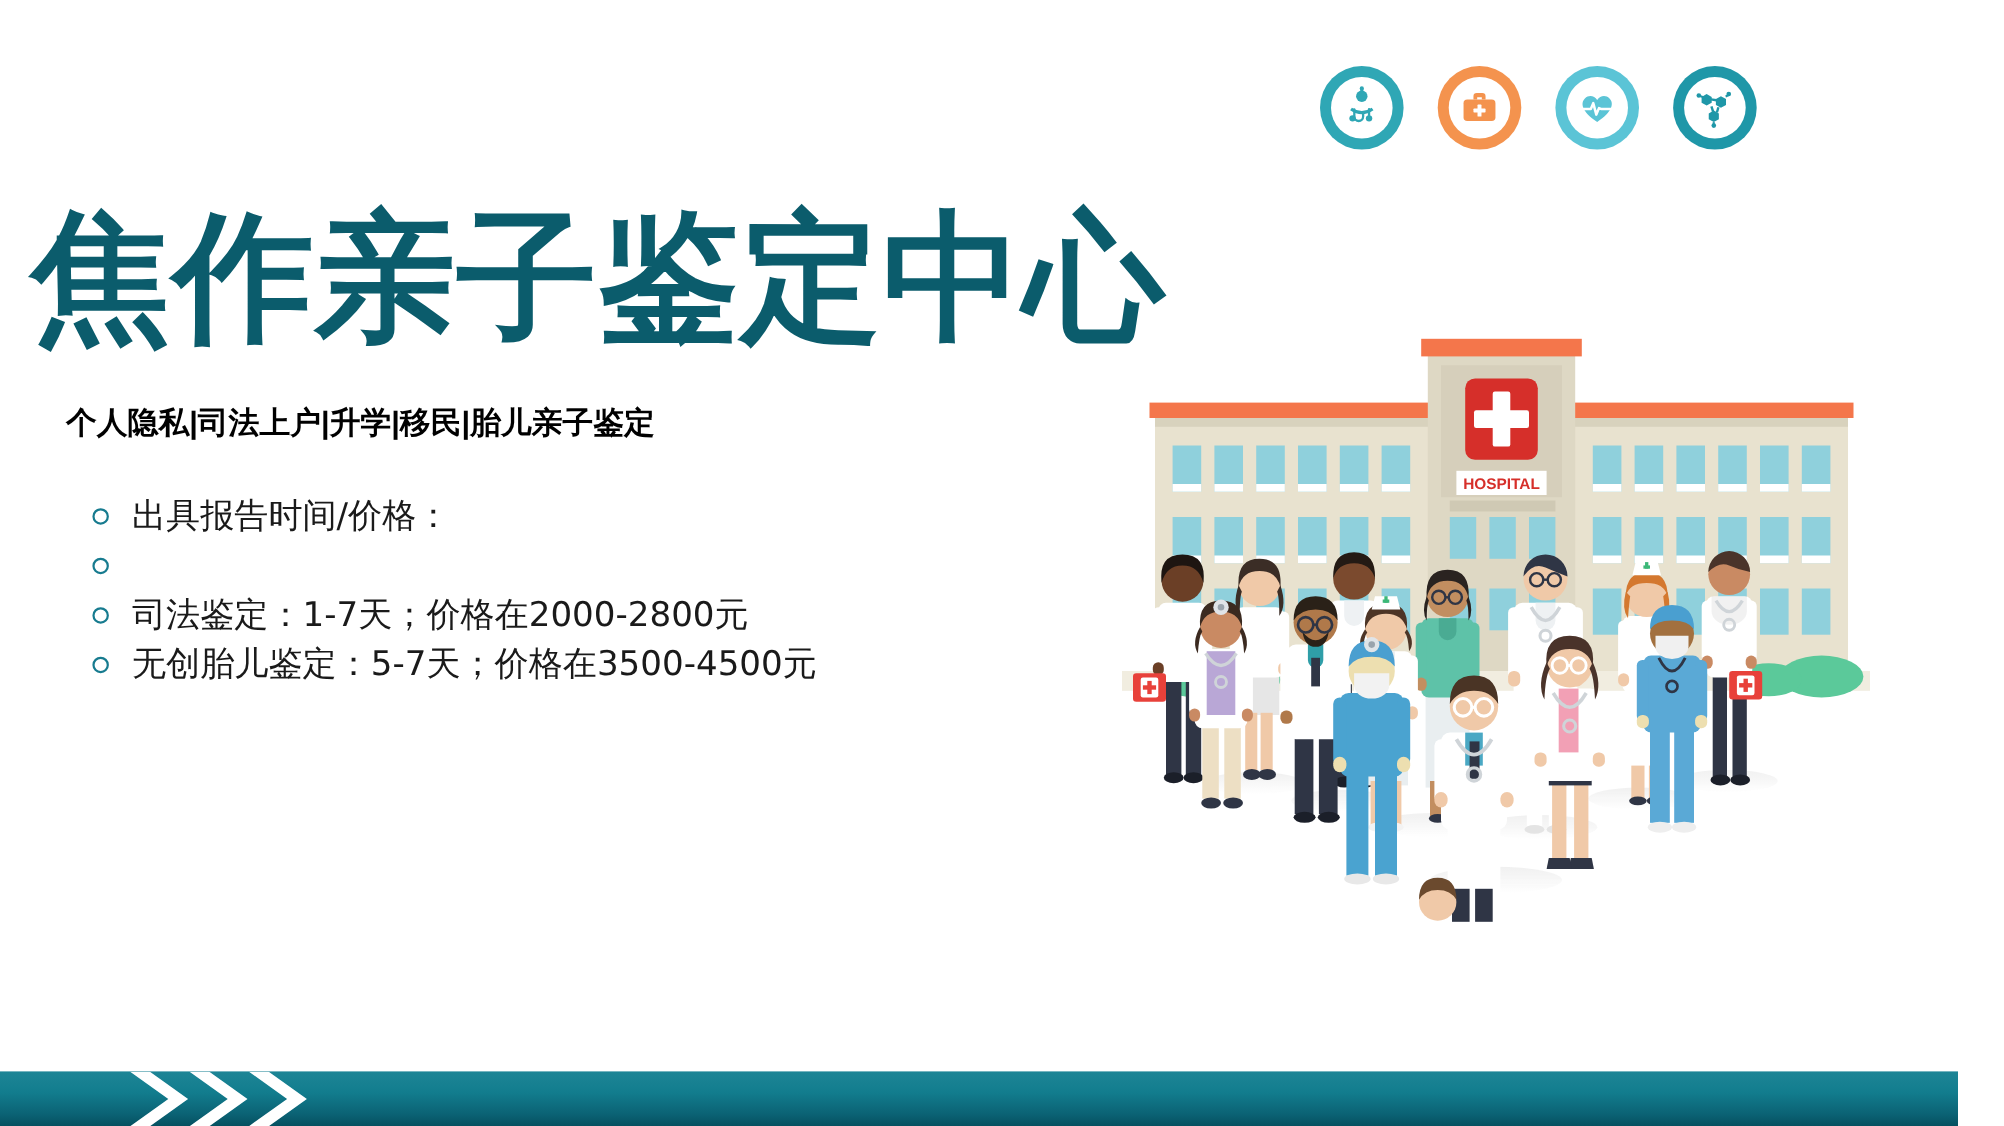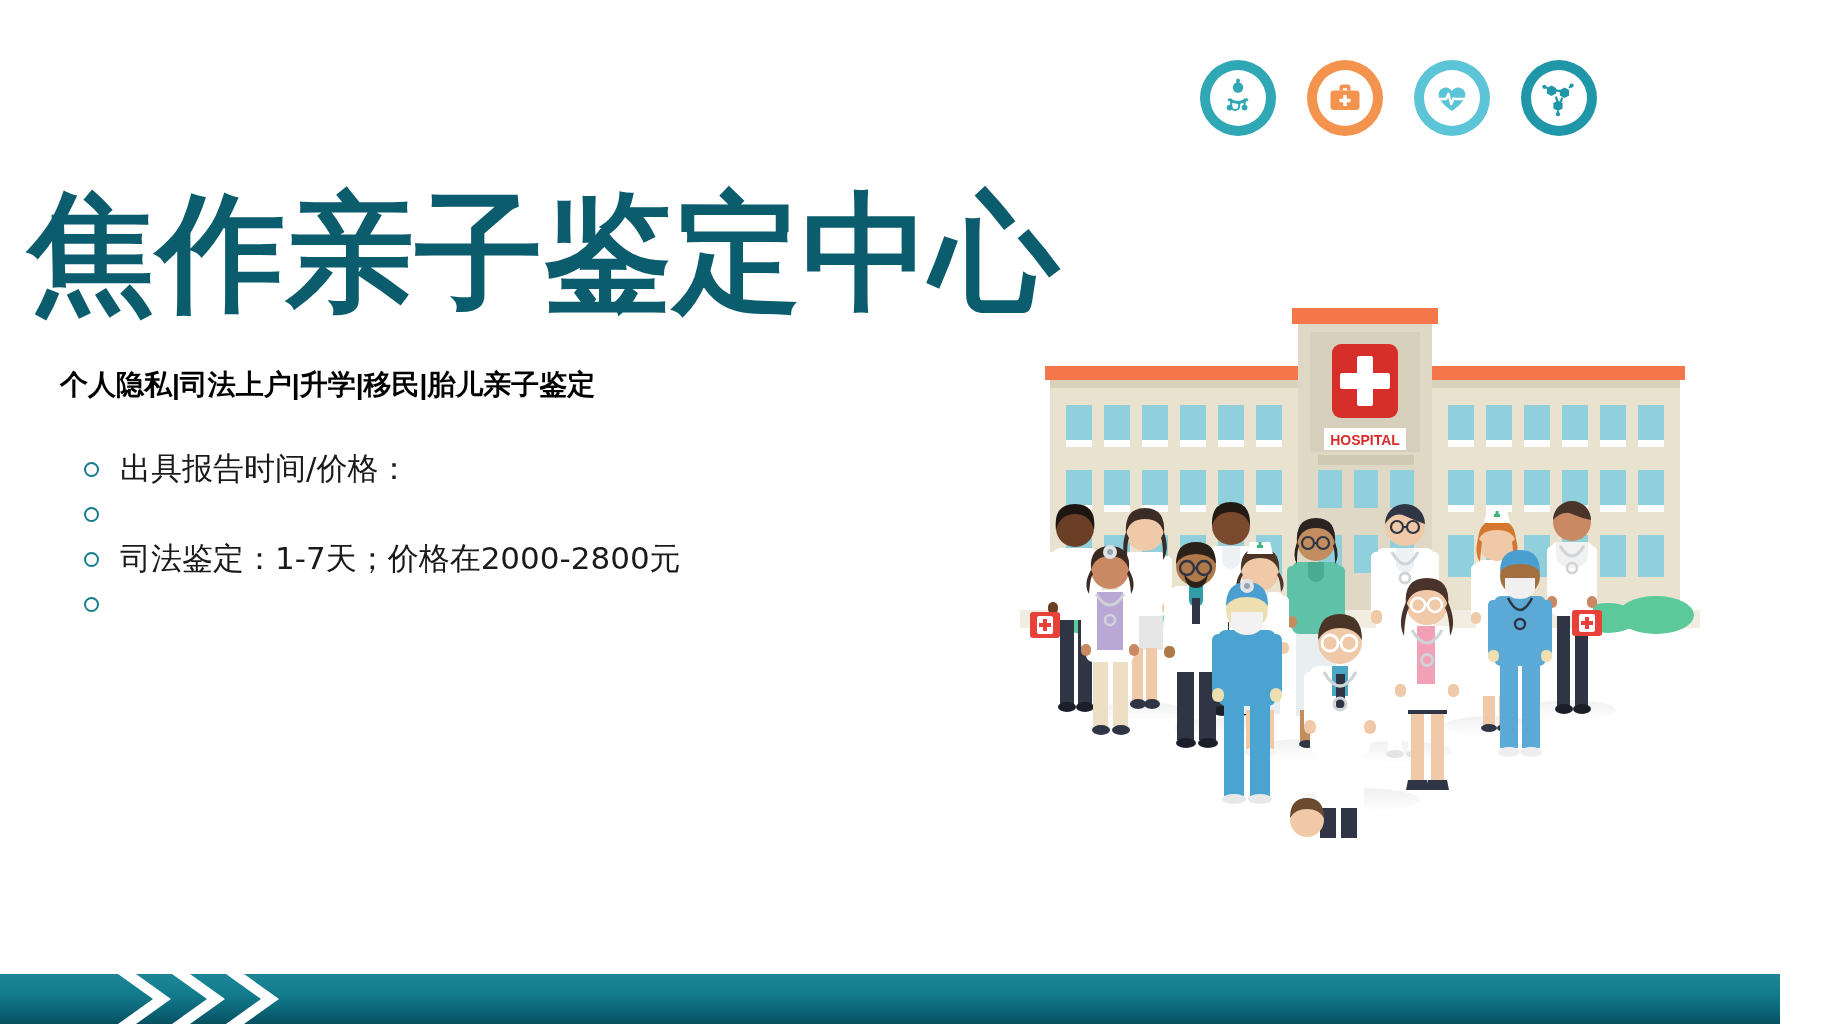--- a/index.html
+++ b/index.html
@@ -218,20 +218,21 @@
       <span class="bullet-marker"></span>
     </div>
 
     <div class="bullet-row">
       <span class="bullet-marker"></span>
       <span class="bullet-text">司法鉴定：1-7天；价格在2000-2800元</span>
     </div>
 
     <div class="bullet-row">
       <span class="bullet-marker"></span>
+      <span class="bullet-text">无创胎儿鉴定：5-7天；价格在3500-4500元</span>
     </div>
 
   </div>
 
   <div id="illustration">
     <svg width="680" height="560" viewBox="0 0 680 560" aria-hidden="true">
       <defs>
         <linearGradient id="shadowGrad" x1="0" y1="0" x2="0" y2="1">
           <stop offset="0%" stop-color="#e2e2e2" stop-opacity="0.85"></stop>
           <stop offset="100%" stop-color="#e2e2e2" stop-opacity="0"></stop>

